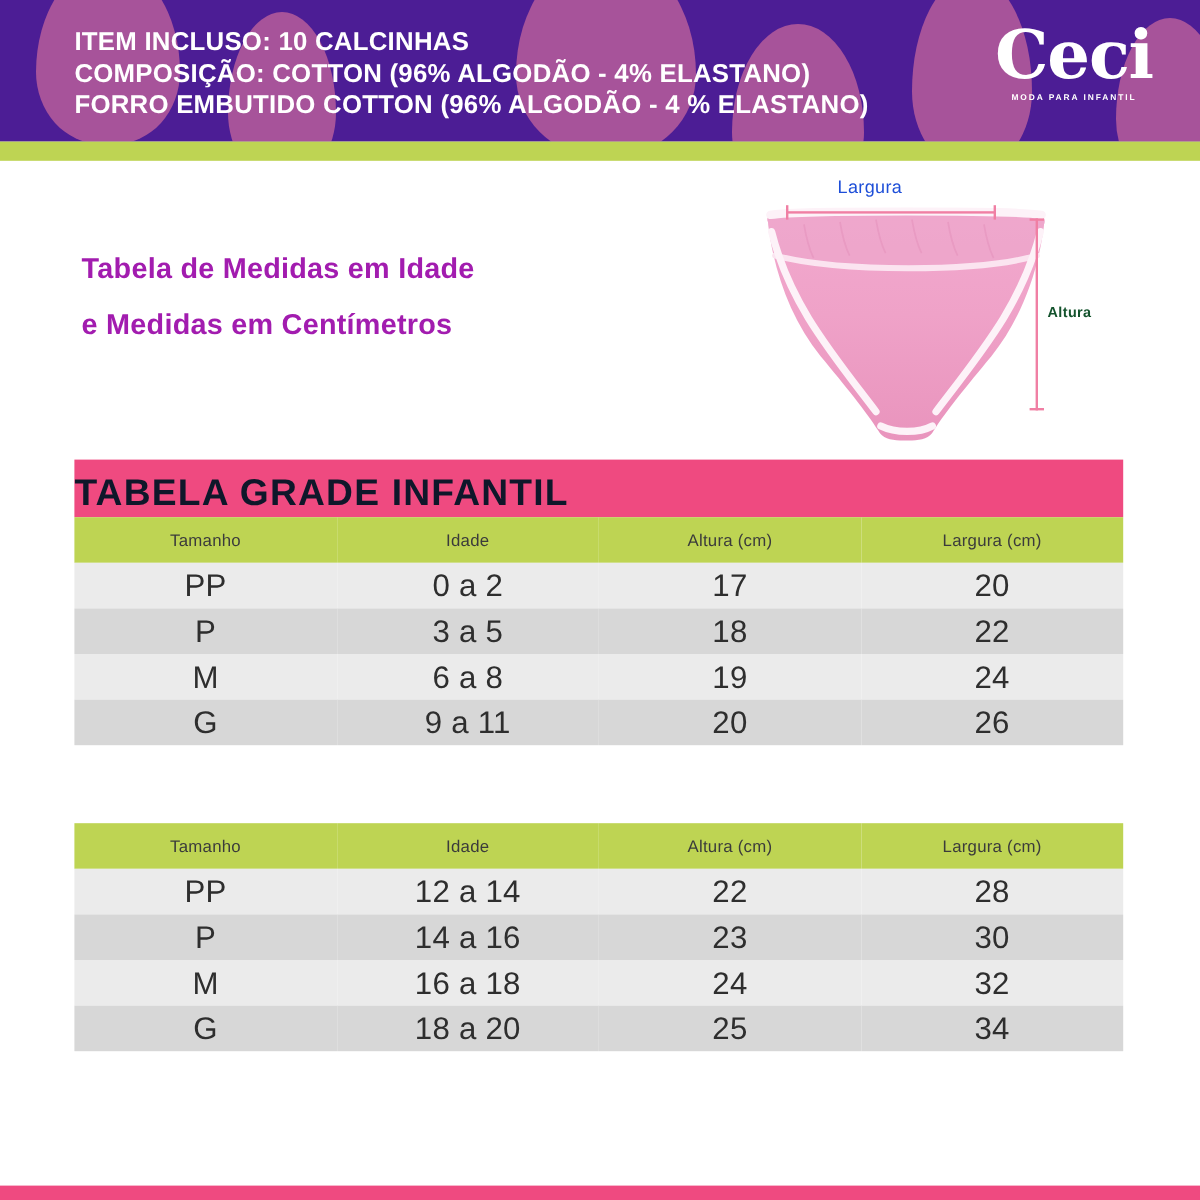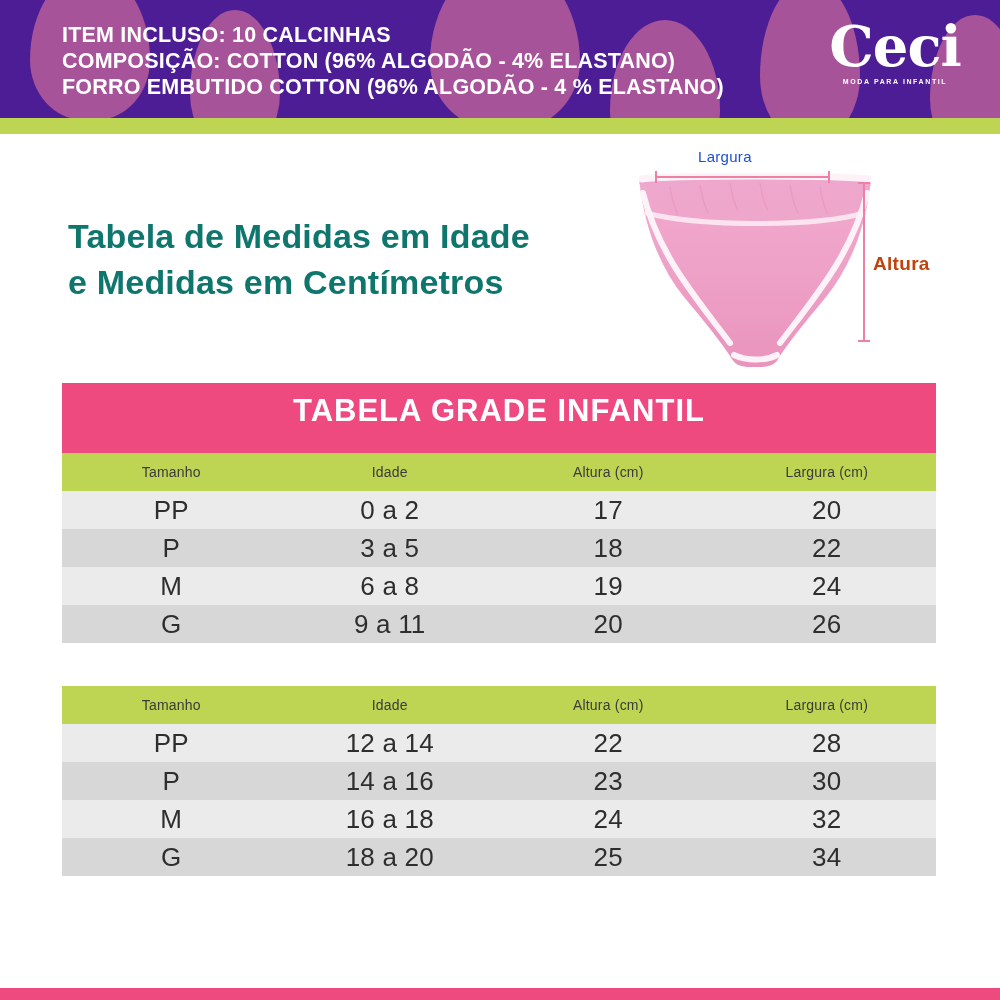--- a/index.html
+++ b/index.html
@@ -95,24 +95,24 @@
     left: 0; top: 118px;
     width: 1000px;
     height: 16px;
     background: #bed453;
   }
 
   
   .section-title {
     position: absolute;
     left: 68px;
-    top: 213px;
+    top: 202px;
     width: 580px;
-    color: #0f766e;
-    font-size: 34px;
+    color: #a21caf;
+    font-size: 24px;
     font-weight: bold;
     line-height: 46px;
     letter-spacing: 0.2px;
   }
 
   
   .product-block {
     position: absolute;
     left: 620px;
     top: 140px;
@@ -128,22 +128,22 @@
     top: 148px;
     color: #1d4ed8;
     font-size: 15px;
     font-weight: normal;
     letter-spacing: .3px;
   }
   .label-altura {
     position: absolute;
     left: 873px;
     top: 253px;
-    color: #c2410c;
-    font-size: 19px;
+    color: #14532d;
+    font-size: 12px;
     font-weight: bold;
     letter-spacing: .3px;
   }
 
   
   .arrow-h {
     position: absolute;
     left: 655px;
     top: 171px;
     width: 175px;
@@ -170,24 +170,24 @@
   .size-table {
     position: absolute;
     left: 62px;
     width: 874px;
   }
   #table-infantil { top: 383px; }
   #table-infanto  { top: 686px; }
 
   .tbl-title {
     background: #ef4a80;
-    color: #ffffff;
-    height: 70px;
+    color: #0f172a;
+    height: 48px;
     line-height: 56px;
-    text-align: center;
+    text-align: left;
     font-size: 31px;
     font-weight: bold;
     letter-spacing: 1px;
     text-transform: uppercase;
   }
 
   .tbl-grid { width: 100%; border-collapse: collapse; table-layout: fixed; }
 
   .tbl-grid thead th {
     background: #bed453;

